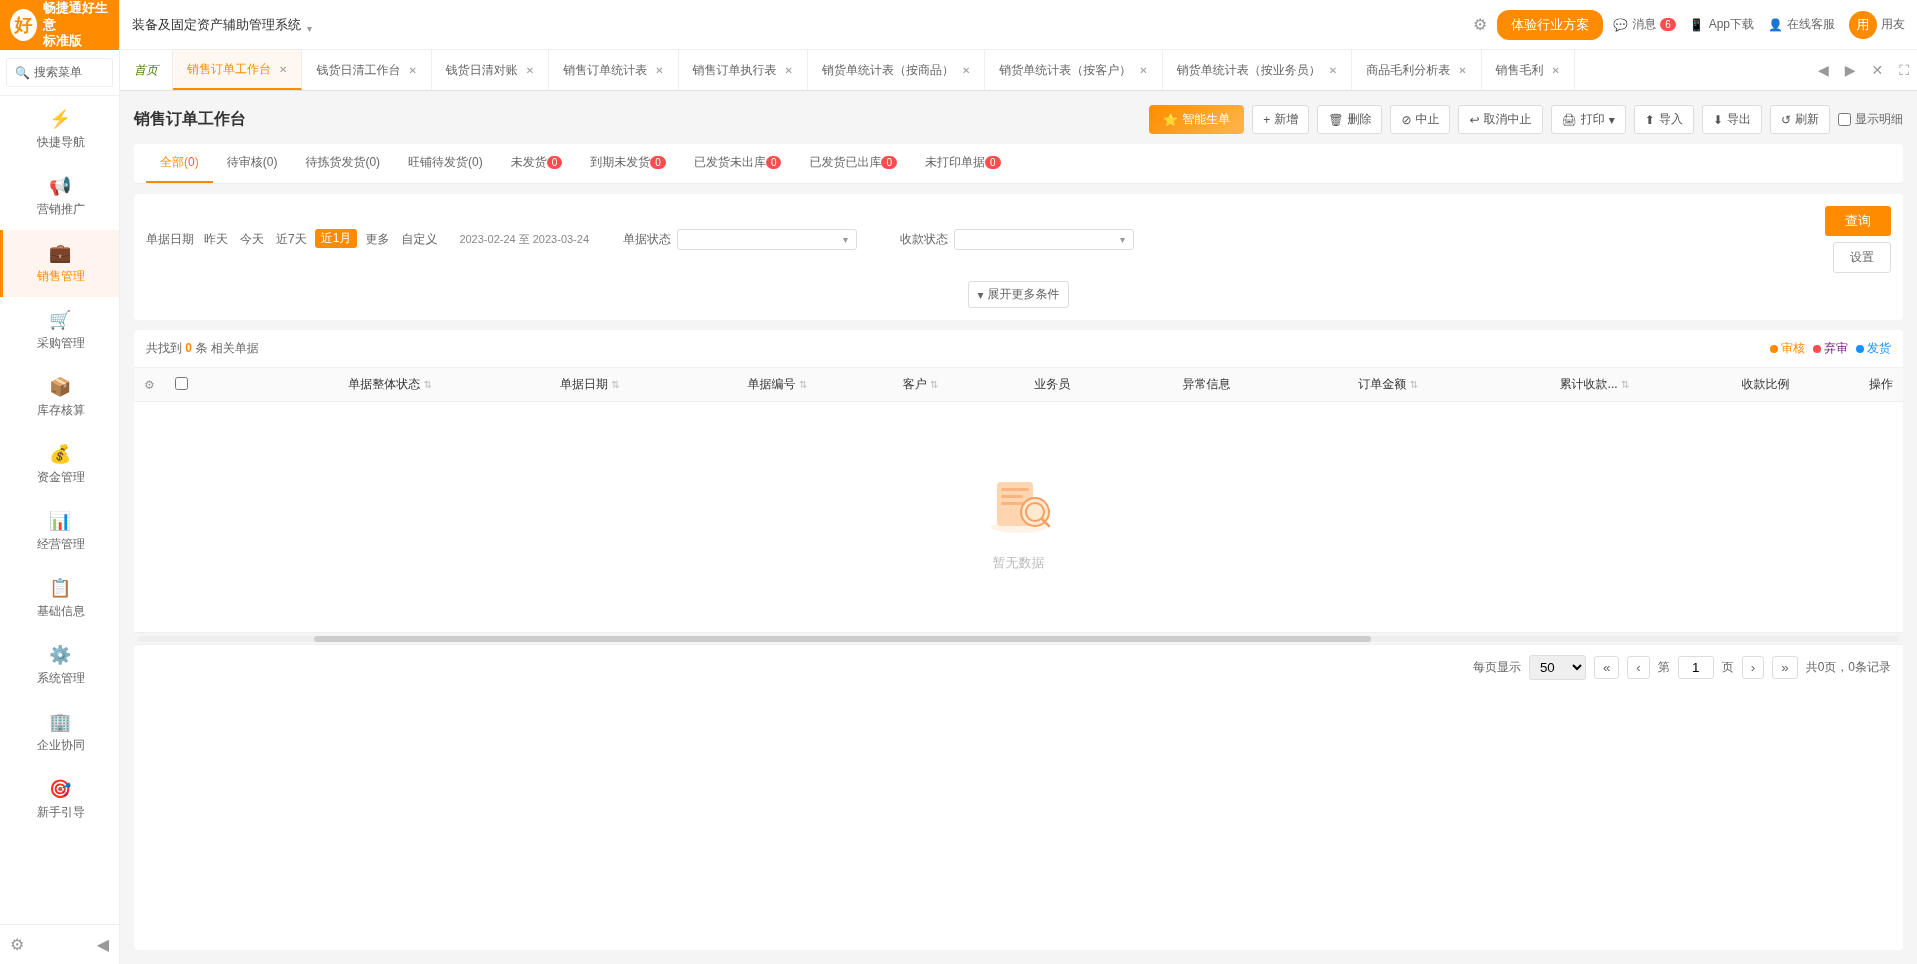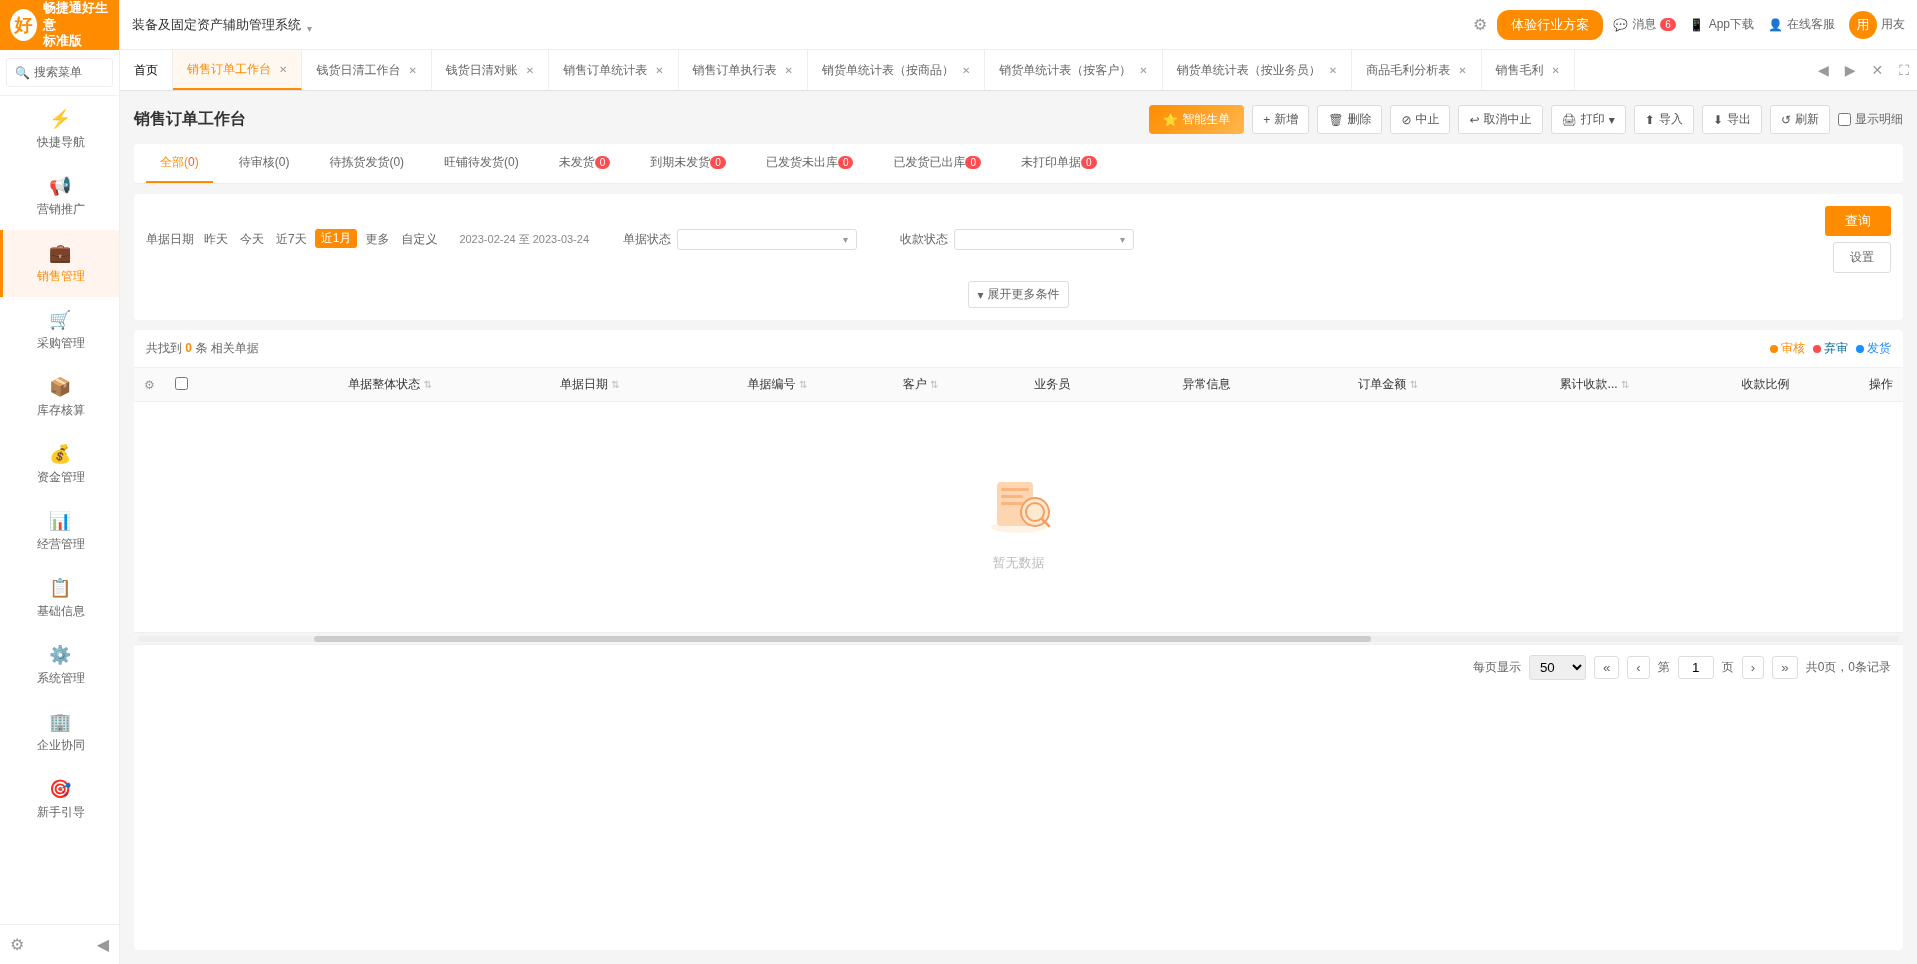--- a/index.html
+++ b/index.html
@@ -30,38 +30,38 @@
     .topbar-solution-btn { background: #ff8c00; color: #fff; border: none; padding: 6px 14px; border-radius: 12px; cursor: pointer; font-size: 13px; }
     .topbar-right { display: flex; align-items: center; gap: 14px; margin-left: auto; }
     .topbar-right-item { display: flex; align-items: center; gap: 4px; color: #666; font-size: 12px; cursor: pointer; }
     .topbar-badge { background: #ff4d4f; color: #fff; border-radius: 10px; padding: 1px 5px; font-size: 10px; }
     .topbar-avatar { width: 28px; height: 28px; background: #ff8c00; border-radius: 50%; display: flex; align-items: center; justify-content: center; color: #fff; font-size: 13px; }
 
     
     .tabbar { background: #fff; border-bottom: 1px solid #e0e0e0; display: flex; align-items: center; overflow: hidden; }
     .tab-item { padding: 0 14px; height: 40px; display: flex; align-items: center; gap: 6px; font-size: 12px; color: #666; cursor: pointer; border-right: 1px solid #eee; white-space: nowrap; flex-shrink: 0; }
     .tab-item.active { background: #fff8f0; color: #ff8c00; border-bottom: 2px solid #ff8c00; }
-    .tab-item.home { color: #000000; font-weight: 500; }
+    .tab-item.home { color: #4d7c0f; font-weight: 500; font-style: italic; }
     .tab-close { color: #999; font-size: 10px; margin-left: 2px; }
     .tab-nav-btns { display: flex; align-items: center; margin-left: auto; }
     .tab-nav-btn { padding: 0 8px; height: 40px; display: flex; align-items: center; color: #999; cursor: pointer; font-size: 14px; }
 
     
     .content { flex: 1; padding: 14px; overflow-y: auto; background: #f5f5f5; display: flex; flex-direction: column; gap: 10px; }
 
     
     .page-header { display: flex; align-items: center; justify-content: space-between; }
     .page-title { font-size: 16px; font-weight: bold; color: #333; }
     .page-actions { display: flex; align-items: center; gap: 8px; }
     .action-btn { display: flex; align-items: center; gap: 4px; padding: 5px 10px; border: 1px solid #ddd; background: #fff; border-radius: 3px; cursor: pointer; font-size: 12px; color: #555; }
     .smart-btn { background: linear-gradient(135deg, #ff8c00, #ffb74d); color: #fff; border: none; padding: 6px 14px; border-radius: 4px; cursor: pointer; display: flex; align-items: center; gap: 4px; font-size: 12px; }
     .show-detail-checkbox { display: flex; align-items: center; gap: 4px; font-size: 12px; color: #666; }
 
     
-    .filter-tabs { background: #fff; border-radius: 4px; padding: 0 12px; display: flex; align-items: center; gap: 12px; border-bottom: 1px solid #eee; }
+    .filter-tabs { background: #fff; border-radius: 4px; padding: 0 12px; display: flex; align-items: center; gap: 0; border-bottom: 1px solid #eee; }
     .filter-tab { padding: 10px 14px; font-size: 12px; color: #666; cursor: pointer; border-bottom: 2px solid transparent; white-space: nowrap; }
     .filter-tab.active { color: #ff8c00; border-bottom: 2px solid #ff8c00; }
     .filter-tab .count { color: #ff4d4f; }
 
     
     .filter-area { background: #fff; border-radius: 4px; padding: 12px; }
     .filter-row { display: flex; align-items: center; gap: 14px; flex-wrap: wrap; }
     .filter-item { display: flex; align-items: center; gap: 6px; font-size: 12px; }
     .filter-label { color: #666; white-space: nowrap; }
     .filter-date-range { display: flex; align-items: flex-start; gap: 4px; font-size: 12px; color: #333; }
@@ -389,21 +389,21 @@
           <span>共找到</span>
           <strong>0</strong>
           <span>条</span>
           <span>相关单据</span>
         </div>
         <div class="table-toolbar-actions">
           <div class="tb-action orange">
             <span class="tb-action-dot dot-orange"></span>
             <span>审核</span>
           </div>
-          <div class="tb-action" style="color:#0369a1">
+          <div class="tb-action" style="color:#701a75">
             <span class="tb-action-dot dot-red"></span>
             <span>弃审</span>
           </div>
           <div class="tb-action" style="color:#1890ff">
             <span class="tb-action-dot dot-blue"></span>
             <span>发货</span>
           </div>
         </div>
       </div>
 

